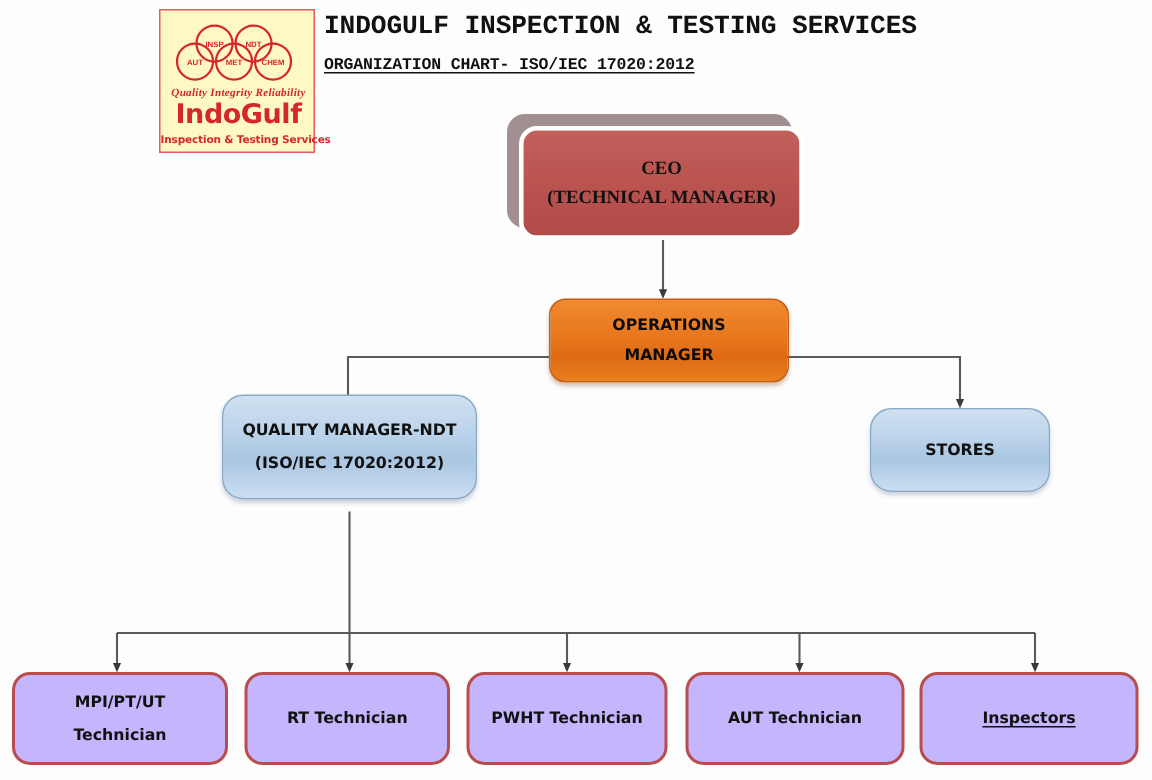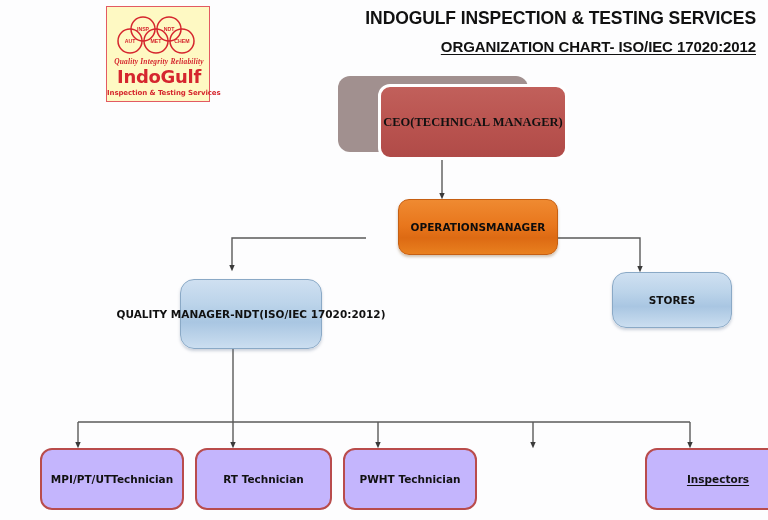--- a/index.html
+++ b/index.html
@@ -85,39 +85,39 @@
     color: #d5262e;
     letter-spacing: -0.1px;
     white-space: nowrap;
   }
 
   
   .title1, .title2 {
     position: absolute;
     left: 216px;
     width: 540px;
-    text-align: right;
-    font-family: Liberation Sans, sans-serif;
+    text-align: left;
+    font-family: Liberation Mono, monospace;
     font-weight: bold;
     color: #111111;
     white-space: nowrap;
   }
   .title1 { top: 8px;  font-size: 17.5px; letter-spacing: -0.1px; }
-  .title2 { top: 38px; font-size: 15px; letter-spacing: -0.1px; }
+  .title2 { top: 38px; font-size: 11px; letter-spacing: -0.1px; }
   .title2 span { text-decoration: underline; text-underline-offset: 2px; }
 
   
   .node {
     position: absolute;
     box-sizing: border-box;
     display: flex;
+    flex-direction: column;
     align-items: center;
     justify-content: center;
     text-align: left;
-    margin-left: 32px;
   }
   .node .line {
     display: block;
     white-space: nowrap;
   }
 
   
   .ceo-shadow {
     position: absolute;
     left: 338px; top: 76px;
@@ -157,22 +157,22 @@
   .blue {
     background: linear-gradient(180deg, #cfe0f1 0%, #bcd4ea 35%, #a9c6e2 62%, #cbdef0 100%);
     border: 1px solid #8aa9c6;
     border-radius: 14px;
     color: #111111;
     font-family: "DejaVu Sans", sans-serif;
     font-weight: bold;
     box-shadow: 0 2px 3px rgba(90,110,140,.30);
   }
   .qm {
-    left: 148px; top: 279px;
-    width: 142px; height: 70px;
+    left: 148px; top: 263px;
+    width: 170px; height: 70px;
     font-size: 10.5px;
     line-height: 22px;
   }
   .stores {
     left: 580px; top: 272px;
     width: 120px; height: 56px;
     font-size: 10.5px;
   }
 
   
@@ -270,18 +270,21 @@
   </div>
 
   <div class="node tech" style="left:163px; width:137px;">
     <span class="line">RT Technician</span>
   </div>
 
   <div class="node tech" style="left:311px; width:134px;">
     <span class="line">PWHT Technician</span>
   </div>
 
+  <div class="node tech" style="left:457px; width:146px;">
+    <span class="line">AUT Technician</span>
+  </div>
 
   <div class="node tech u" style="left:613px; width:146px;">
     <span class="line">Inspectors</span>
   </div>
 
 </div>
 
 </body></html>

